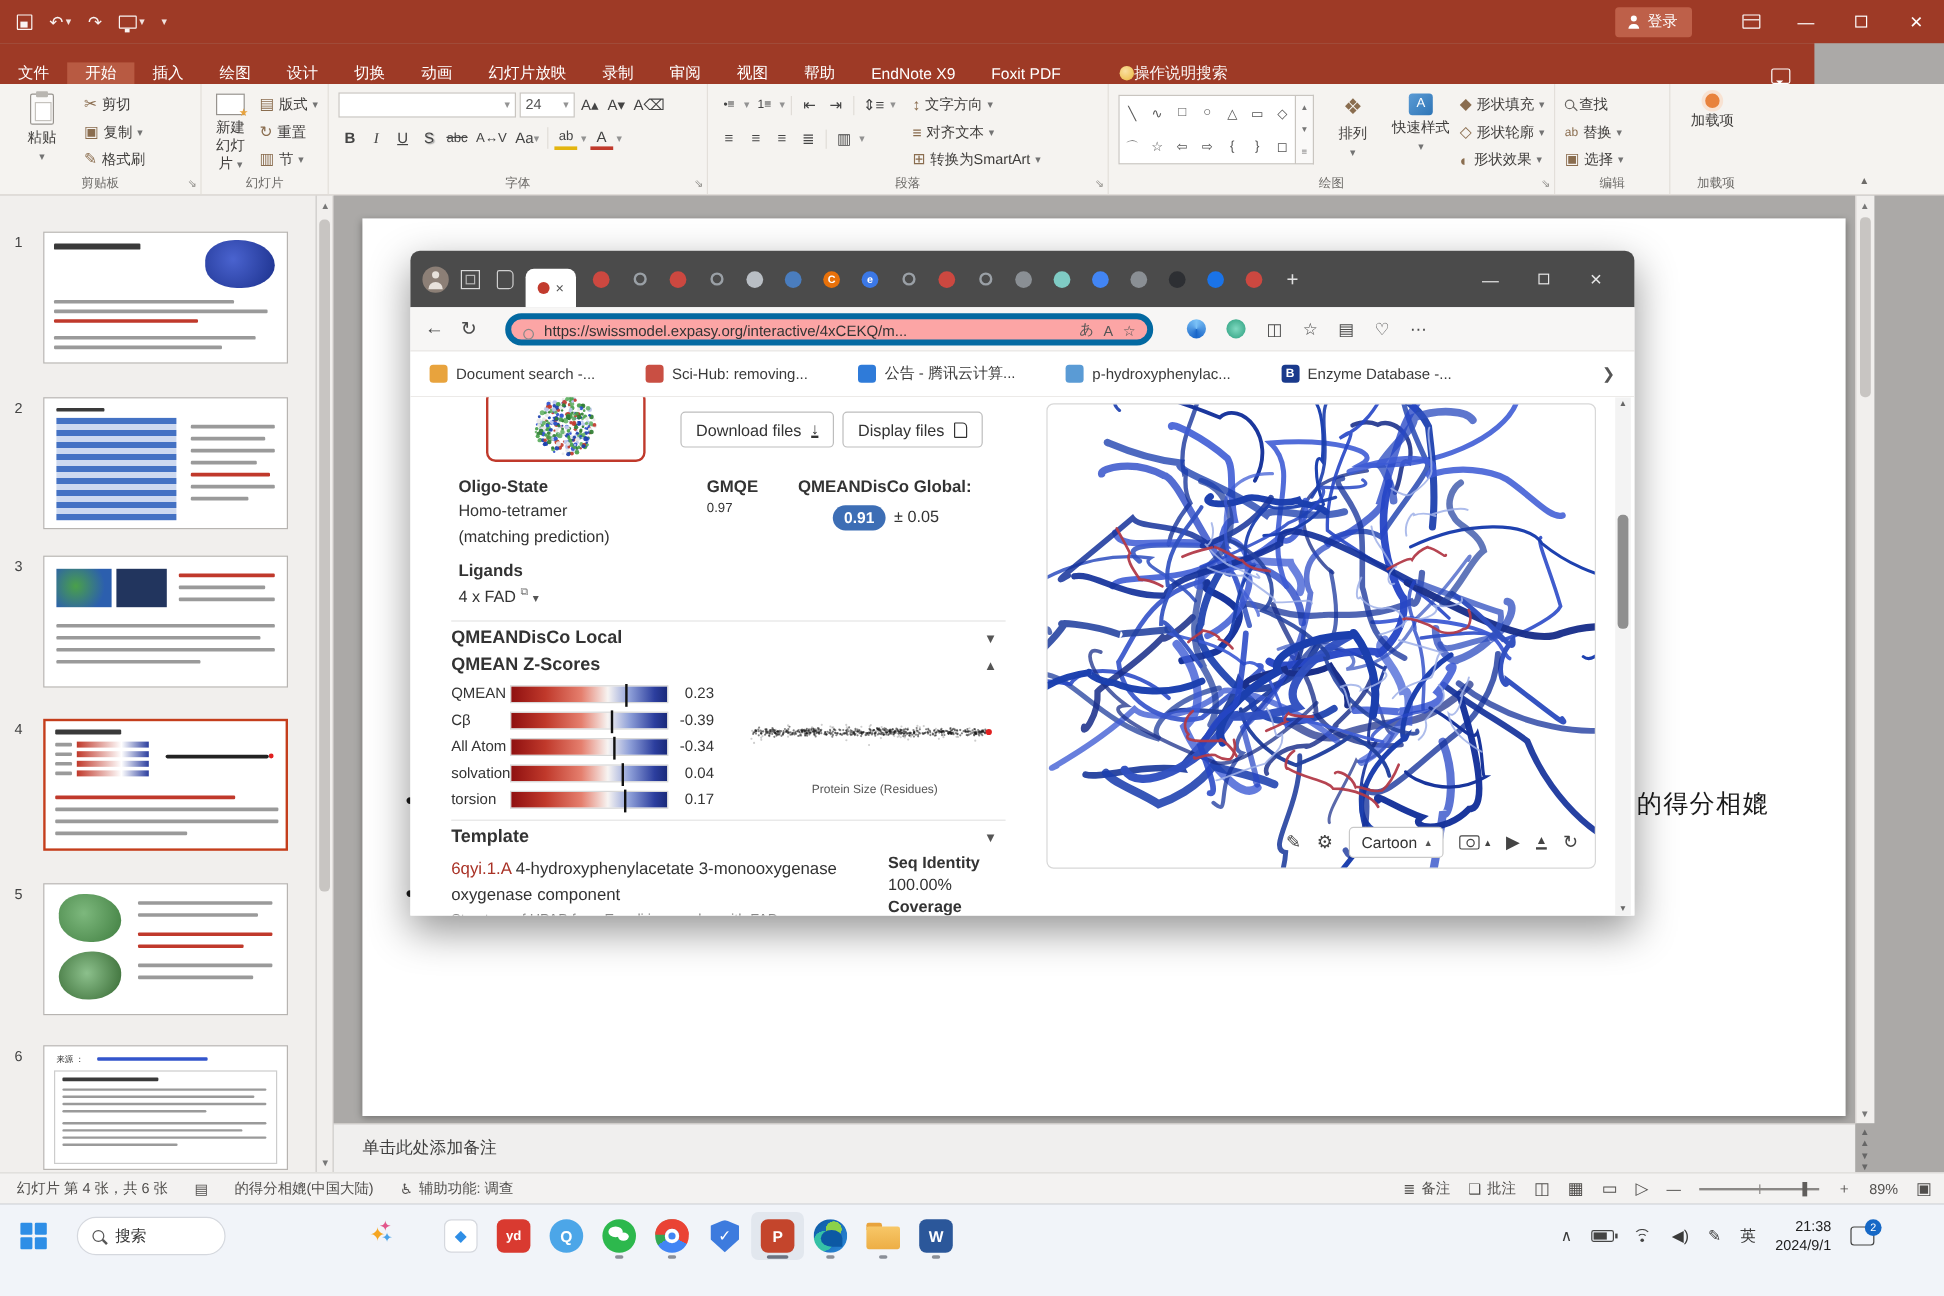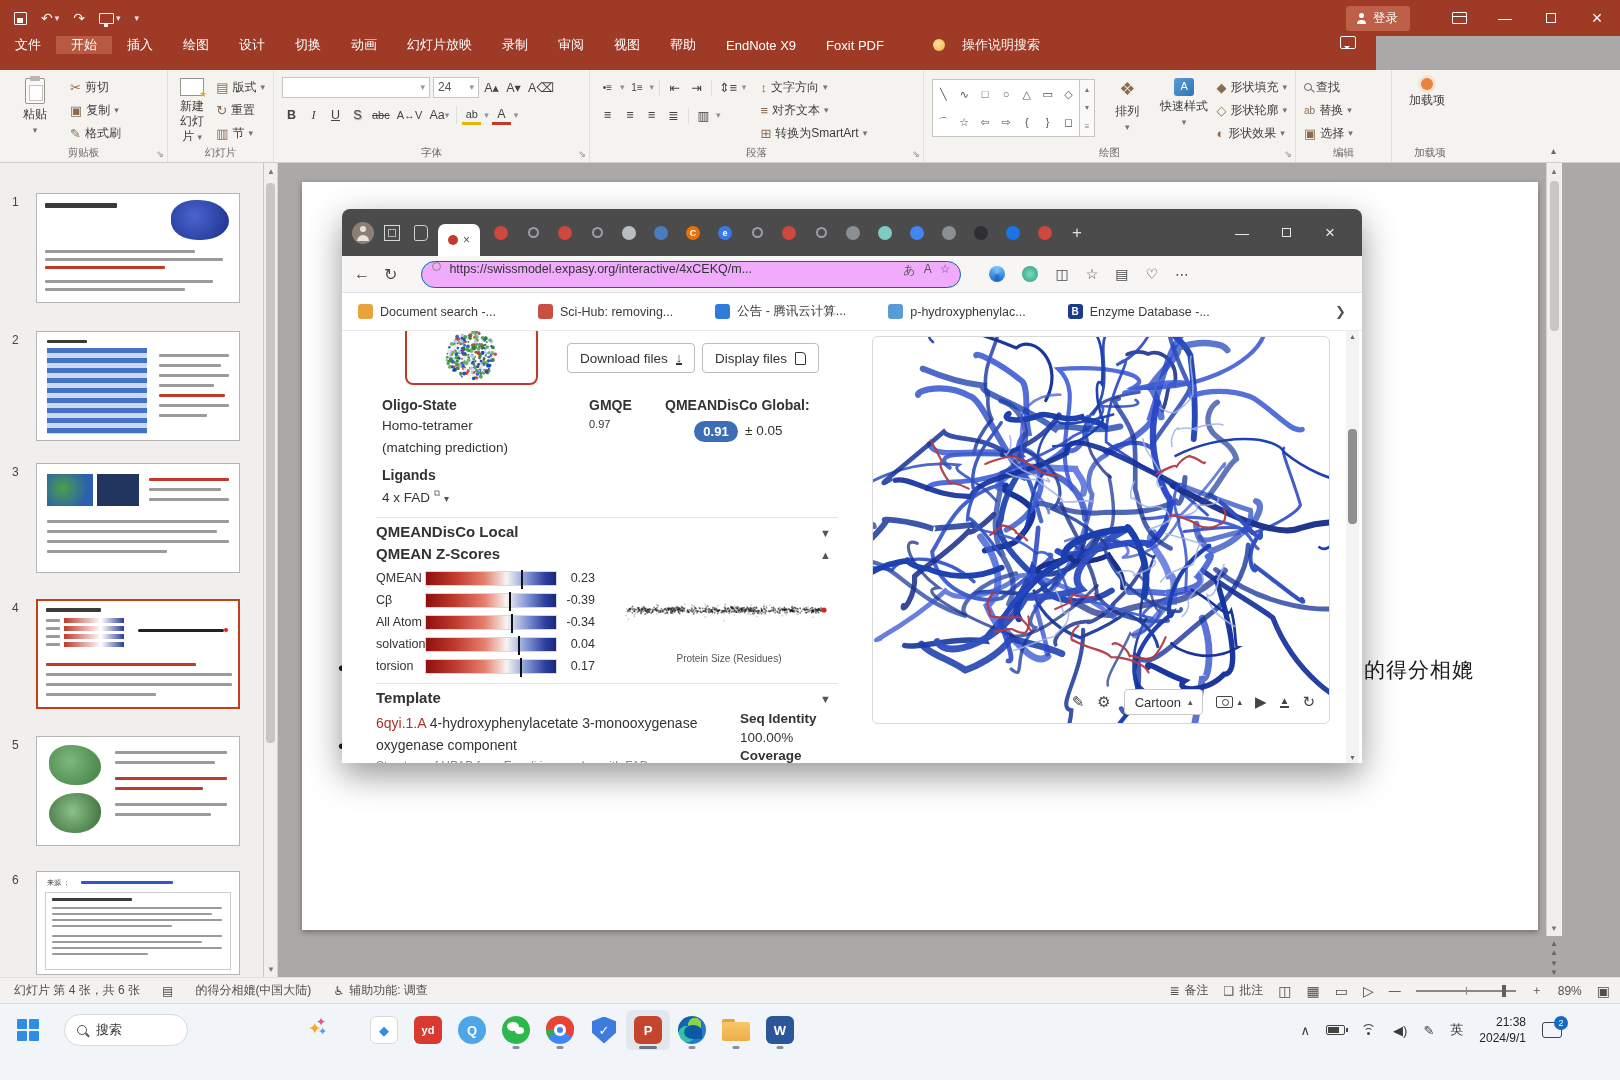--- a/index.html
+++ b/index.html
@@ -21,24 +21,24 @@
   #login-btn{background:#BE6049;border-radius:3px;padding:4px 12px 4px 10px;font-size:12.5px;display:flex;align-items:center;gap:6px;margin-right:26px;}
   .ic-person{width:11px;height:11px;display:inline-block;position:relative;}
   .ic-person::before{content:"";position:absolute;top:0;left:3px;width:5px;height:5px;border-radius:50%;background:#fff;}
   .ic-person::after{content:"";position:absolute;bottom:0;left:1px;width:9px;height:4px;border-radius:4px 4px 0 0;background:#fff;}
   .winbtn{width:46px;height:36px;display:flex;align-items:center;justify-content:center;font-size:14px;color:#fff;}
   .ic-restore{width:10px;height:10px;border:1.2px solid #fff;position:relative;display:inline-block;}
   .ribbondisp{width:15px;height:12px;border:1.2px solid #fff;border-radius:1px;position:relative;}
   .ribbondisp::after{content:"";position:absolute;left:0;top:3px;right:0;border-top:1.2px solid #fff;}
 
   
-  #ribbontabs{position:absolute;left:0;top:36px;width:1376px;height:34px;background:#9E3A26;display:flex;align-items:flex-start;color:#fff;}
+  #ribbontabs{position:absolute;left:0;top:36px;width:1512px;height:34px;background:#9E3A26;display:flex;align-items:flex-end;color:#fff;}
   .rtab{padding:0 15px;display:flex;align-items:center;font-size:13px;cursor:default;}
   .rtab.active{background:#B85A42;}
-  #tellme{display:flex;align-items:center;gap:17px;margin-left:34px;font-size:13px;opacity:.95;}
+  #tellme{display:flex;align-items:center;gap:0;margin-left:34px;font-size:13px;opacity:.95;}
   .bulb{width:12px;height:12px;border-radius:50%;background:radial-gradient(circle at 40% 35%,#ffe9a8,#f0c040);display:inline-block;}
   #tabrow-right{margin-left:auto;display:flex;align-items:center;padding-right:20px;}
   .ic-comment{width:16px;height:13px;border:1.3px solid #fff;border-radius:2px;position:relative;}
   .ic-comment::after{content:"";position:absolute;left:3px;bottom:-4px;border:3px solid transparent;border-top-color:#fff;}
 
   
   #ribbon{position:absolute;left:0;top:70px;width:1620px;height:93px;background:#F5F3F0;border-bottom:1px solid #D2CEC9;display:flex;}
   .rgroup{position:relative;height:100%;border-right:1px solid #E3DFDA;padding:5px 8px 15px;display:flex;gap:8px;}
   .glabel{position:absolute;bottom:2px;left:0;right:0;text-align:center;font-size:10.5px;color:#6d6b68;}
   .launcher{position:absolute;bottom:3px;right:3px;font-size:9px;color:#8a8884;}
@@ -105,21 +105,21 @@
   .btab{width:30px;height:30px;display:flex;align-items:center;justify-content:center;border-radius:6px;}
   .fav{width:14px;height:14px;border-radius:50%;display:flex;align-items:center;justify-content:center;font-size:9px;color:#fff;font-weight:bold;}
   .fav.ring{background:transparent;border:2px solid #9aa0a6;width:11px;height:11px;}
   .newtab{color:#e0e0e0;font-size:17px;margin:0 6px;}
   #bw-winctl{margin-left:auto;display:flex;}
   .bwc{width:44px;height:40px;display:flex;align-items:center;justify-content:center;color:#e8e8e8;font-size:14px;}
   .bwc .ic-restore{border-color:#e8e8e8;width:9px;height:9px;}
 
   #bw-nav{height:37px;background:#F7F6F5;display:flex;align-items:center;border-bottom:1px solid #E4E2E0;padding:0 12px;gap:14px;}
   .navic{color:#4a4a4a;font-size:16px;}
-  #urlbar{width:540px;height:27px;background:#f0abfc;border:1px solid #0369a1;border-radius:14px;display:flex;align-items:flex-start;padding:0 10px;gap:8px;margin-left:10px;}
+  #urlbar{width:540px;height:27px;background:#fca5a5;border:5px solid #0369a1;border-radius:14px;display:flex;align-items:flex-end;padding:0 10px;gap:8px;margin-left:10px;}
   #urlbar .dotlock{width:9px;height:9px;border:1.5px solid #888;border-radius:50%;flex:none;}
   #url-text{font-size:12.5px;color:#333;white-space:nowrap;overflow:hidden;flex:1;}
   .url-ic{font-size:12px;color:#555;flex:none;}
   #nav-actions{display:flex;align-items:center;gap:17px;margin-left:14px;}
   .ext-dot{width:16px;height:16px;border-radius:50%;}
   .nav-glyph{font-size:14px;color:#4a4a4a;}
 
   #bw-bm{height:38px;background:#fff;border-bottom:1px solid #ECEAE8;display:flex;align-items:center;padding:0 16px;gap:26px;}
   .bm-item{display:flex;align-items:center;gap:7px;font-size:12.5px;color:#3a3a3a;white-space:nowrap;}
   .bm-fav{width:15px;height:15px;border-radius:3px;display:flex;align-items:center;justify-content:center;color:#fff;font-size:10px;font-weight:bold;flex:none;}
@@ -1836,20 +1836,23 @@
             <div class="parr" style="top:2px;">▲</div>
             <div class="pthumb"></div>
             <div class="parr" style="bottom:2px;">▼</div>
           </div>
 
         </div>
       </div>
 
     </div>
 
+    <div id="notespane">
+      <span>单击此处添加备注</span>
+    </div>
 
     <div id="v-scroll">
       <div class="scr-arr" style="top:0;">▲</div>
       <div class="scr-thumb" style="top:18px;height:150px;left:3px;"></div>
       <div class="scr-arr" style="bottom:0;">▼</div>
     </div>
     <div id="slide-nav">
       <span>▲<br>▲</span>
       <span>▼<br>▼</span>
     </div>

